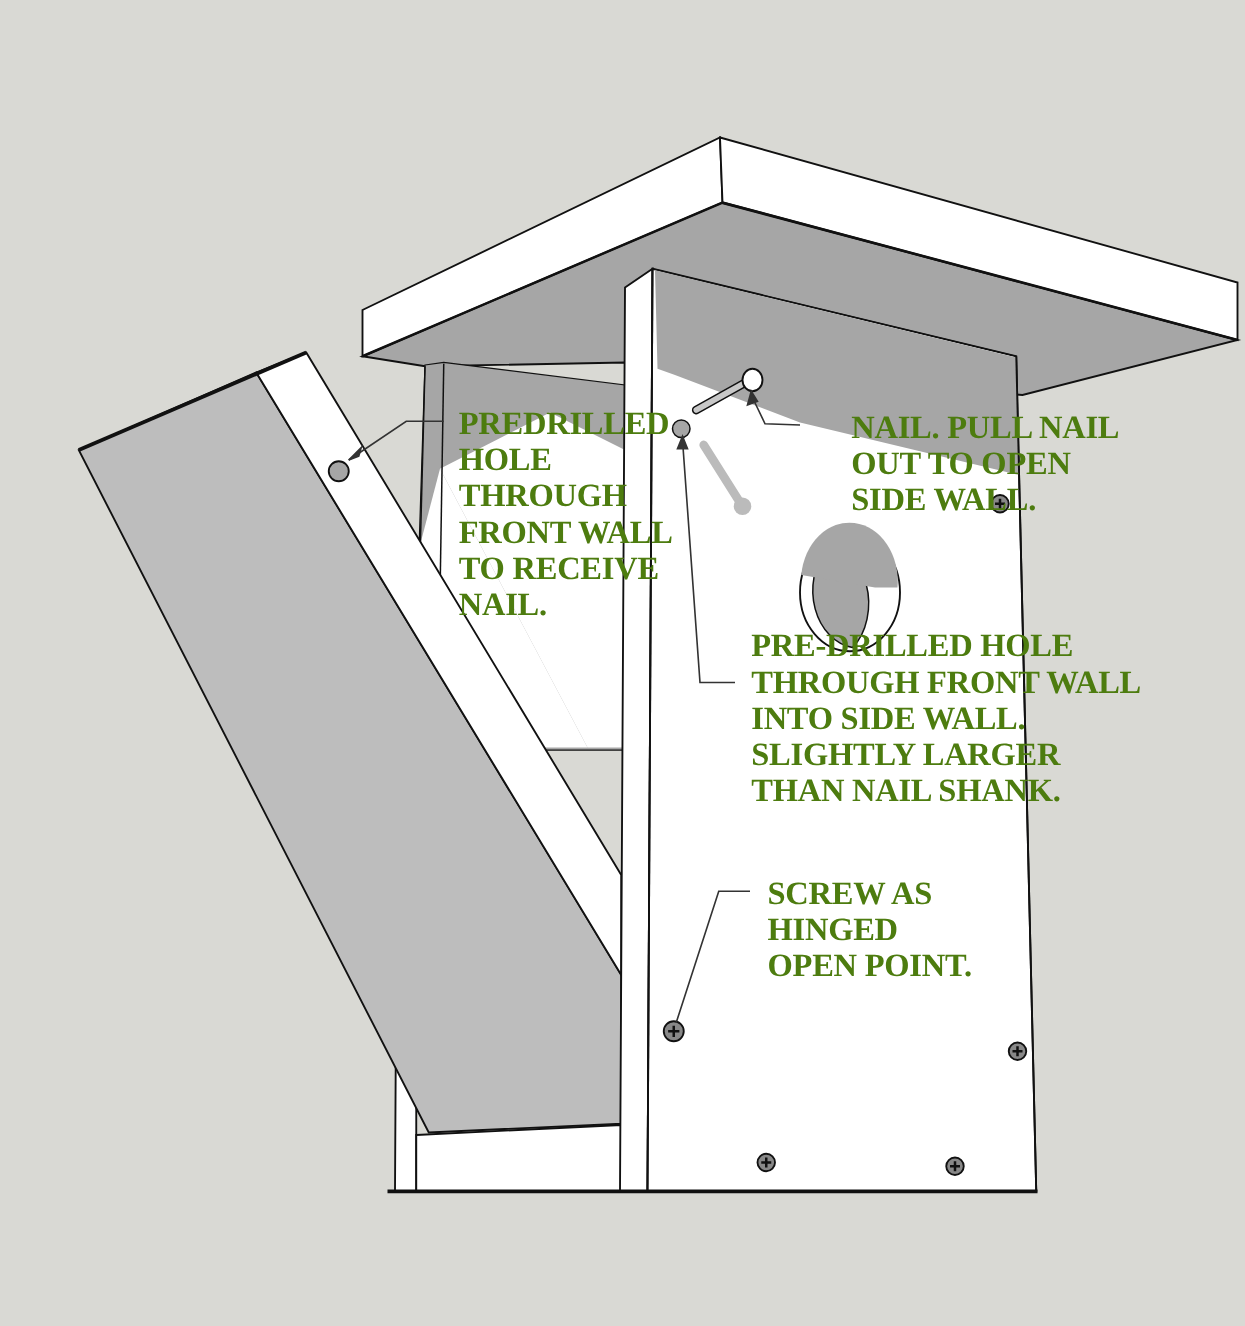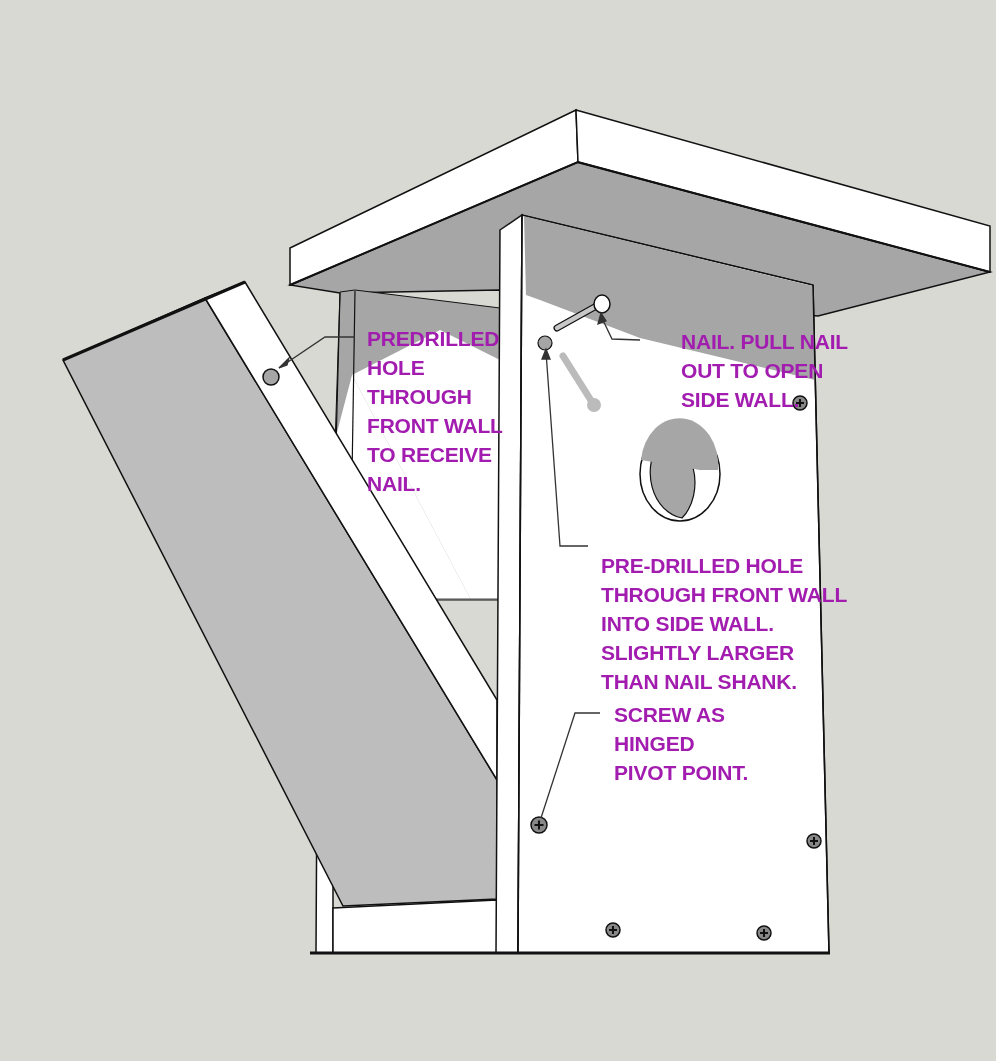--- a/index.html
+++ b/index.html
@@ -1,24 +1,24 @@
 <!DOCTYPE html>
 <html><head>
 <meta charset="utf-8">
 <style>
   html, body { margin: 0; padding: 0; }
   body { width: 996px; height: 1061px; background: #d9d9d4; overflow: hidden; position: relative; }
   #stage { position: absolute; left: 0; top: 0; width: 996px; height: 1061px; }
   .label {
     position: absolute;
-    font-family: Liberation Sans, sans-serif;
+    font-family: Liberation Serif, serif;
     font-weight: bold;
-    font-size: 21px;
+    font-size: 26px;
     line-height: 29px;
-    color: #a21caf;
+    color: #4d7c0f;
     letter-spacing: -0.2px;
     white-space: pre;
   }
 </style>
 </head>
 <body>
 
 <svg id="stage" viewBox="0 0 996 1061" xmlns="http://www.w3.org/2000/svg">
   <rect x="0" y="0" width="996" height="1061" fill="#d9d9d4"></rect>
 
@@ -103,20 +103,20 @@
 
 <div class="label" style="left:367px; top:324px;">PREDRILLED
 HOLE
 THROUGH
 FRONT WALL
 TO RECEIVE
 NAIL.</div>
 <div class="label" style="left:681px; top:327px;">NAIL. PULL NAIL
 OUT TO OPEN
 SIDE WALL.</div>
-<div class="label" style="left:601px; top:551px;">PRE-DRILLED HOLE
+<div class="label" style="left:601px; top:502px;">PRE-DRILLED HOLE
 THROUGH FRONT WALL
 INTO SIDE WALL.
 SLIGHTLY LARGER
 THAN NAIL SHANK.</div>
 <div class="label" style="left:614px; top:700px;">SCREW AS
 HINGED
-PIVOT POINT.</div>
+OPEN POINT.</div>
 
 </body></html>

